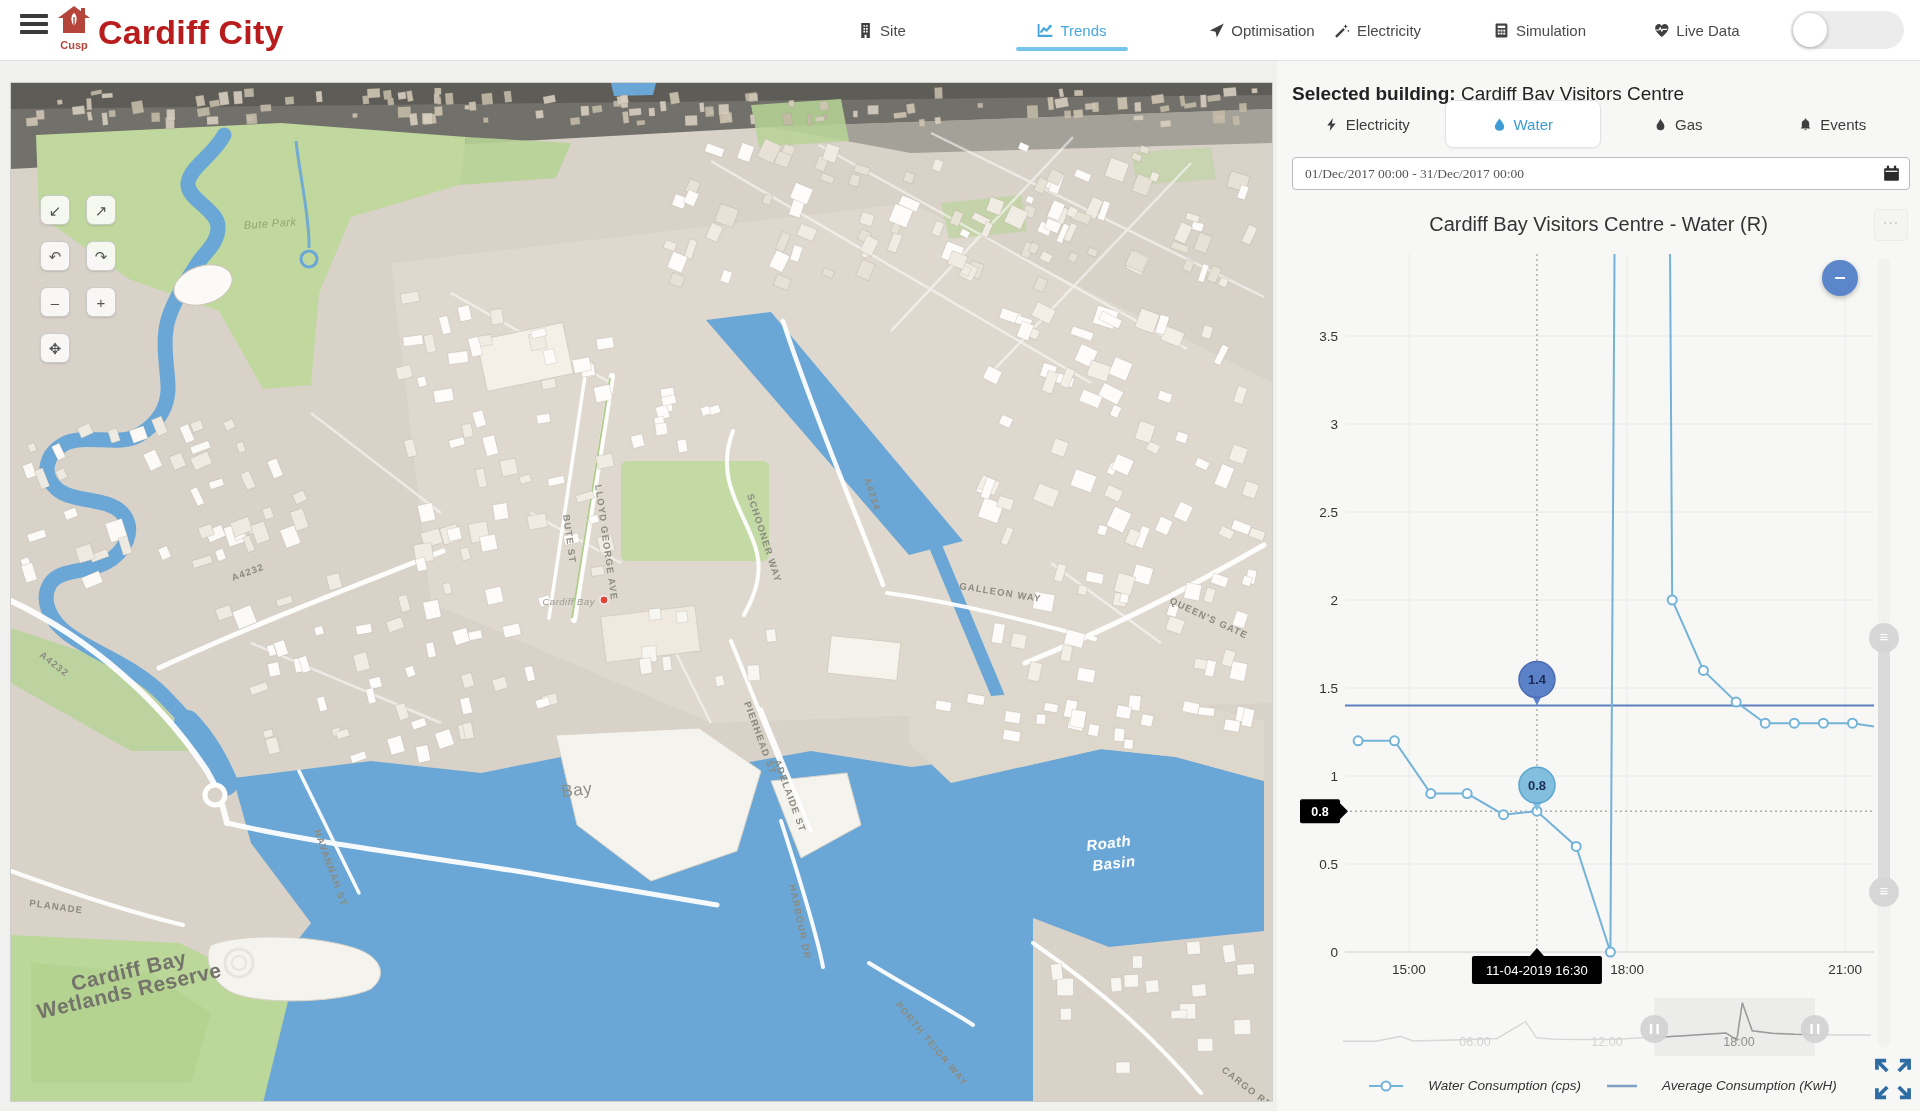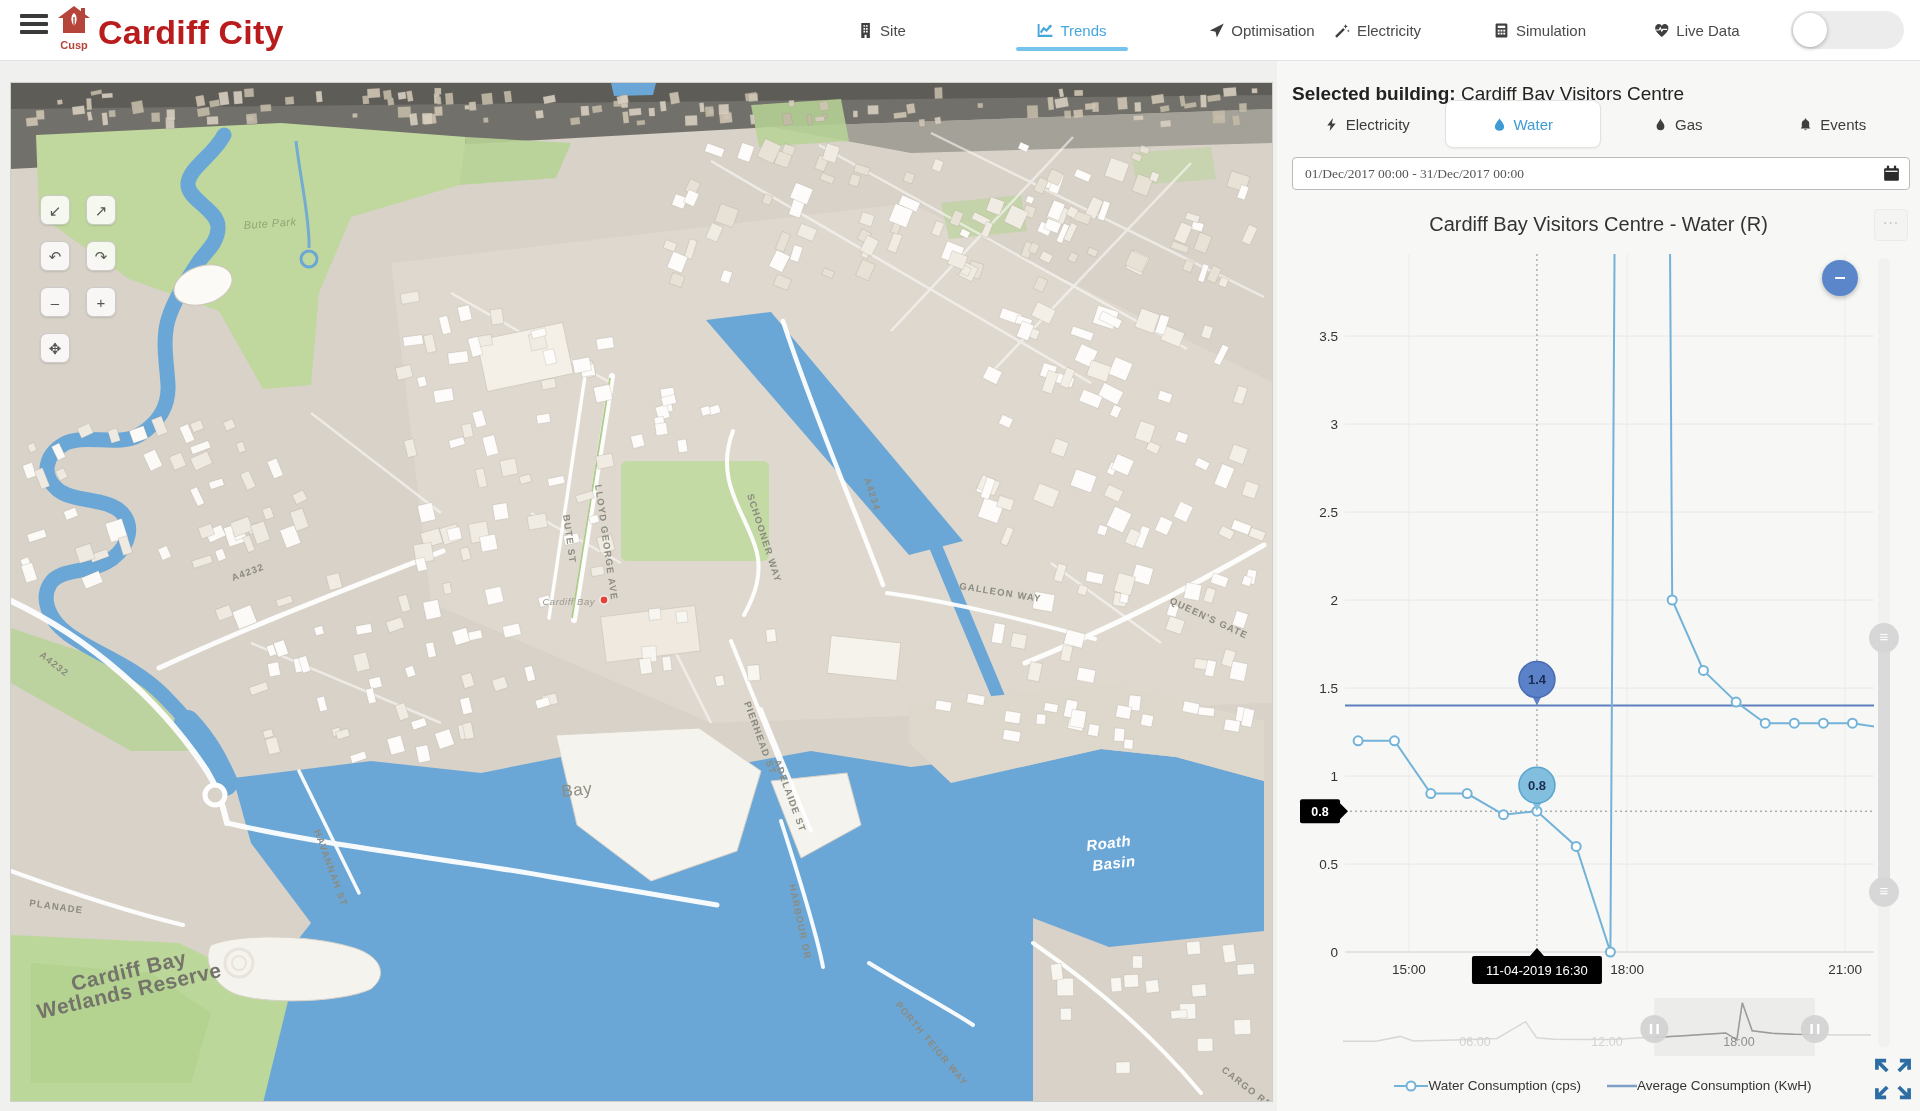--- a/index.html
+++ b/index.html
@@ -28,21 +28,21 @@
   #tabs{position:absolute;left:13px;top:39px;width:620px;height:48px;display:flex;}
   .tab{flex:1 1 0;display:flex;align-items:center;justify-content:center;gap:8px;font-size:15px;color:#3c3c3c;cursor:pointer;border-radius:8px;}
   .tab.active{background:#fff;border:1px solid #e2e2e2;color:#3d9bd5;box-shadow:0 1px 2px rgba(0,0,0,.05);}
   #date-wrap{position:absolute;left:15px;top:96px;width:618px;height:33px;}
   #date-input{width:100%;height:100%;border:1px solid #bbb;border-radius:4px;background:#fff;font-size:13.5px;color:#555;padding:0 36px 0 12px;font-family:Liberation Serif, serif;}
   #calendar-btn{position:absolute;right:10px;top:8px;width:17px;height:17px;cursor:pointer;}
   #chart-title{position:absolute;left:0px;top:152px;width:643px;text-align:center;font-size:20px;color:#333;}
   #dots-btn{position:absolute;left:597px;top:148px;width:34px;height:32px;background:#f4f4f3;border:1px solid #ebebea;border-radius:4px;color:#ccc;text-align:center;line-height:26px;font-size:16px;letter-spacing:1px;cursor:default;}
   #chart-svg{position:absolute;left:9px;top:189px;}
   #legend{position:absolute;left:9px;top:1017px;width:634px;display:flex;justify-content:center;align-items:center;gap:26px;font-size:13.5px;color:#333;}
-  .leg-item{display:flex;align-items:center;gap:0;}
+  .leg-item{display:flex;align-items:center;gap:25px;font-style:italic;}
   
   #y-track{position:absolute;left:601px;top:197px;width:12px;height:790px;background:#f1f1f0;border-radius:6px;}
   #y-range{position:absolute;left:601px;top:577px;width:12px;height:254px;background:#dadada;}
   .y-handle{position:absolute;left:592px;width:30px;height:30px;border-radius:50%;background:#d6d6d6;color:#fff;text-align:center;line-height:28px;font-size:15px;cursor:grab;opacity:.95;}
   #minus-btn{position:absolute;left:545px;top:199px;width:36px;height:36px;border-radius:50%;background:#5b86c9;color:#fff;text-align:center;line-height:33px;font-size:20px;font-weight:bold;box-shadow:0 2px 5px rgba(0,0,0,.25);cursor:pointer;}
   #expand-btn{position:absolute;left:595px;top:995px;width:42px;height:46px;cursor:pointer;}
 </style>
 </head>
 <body>
 

